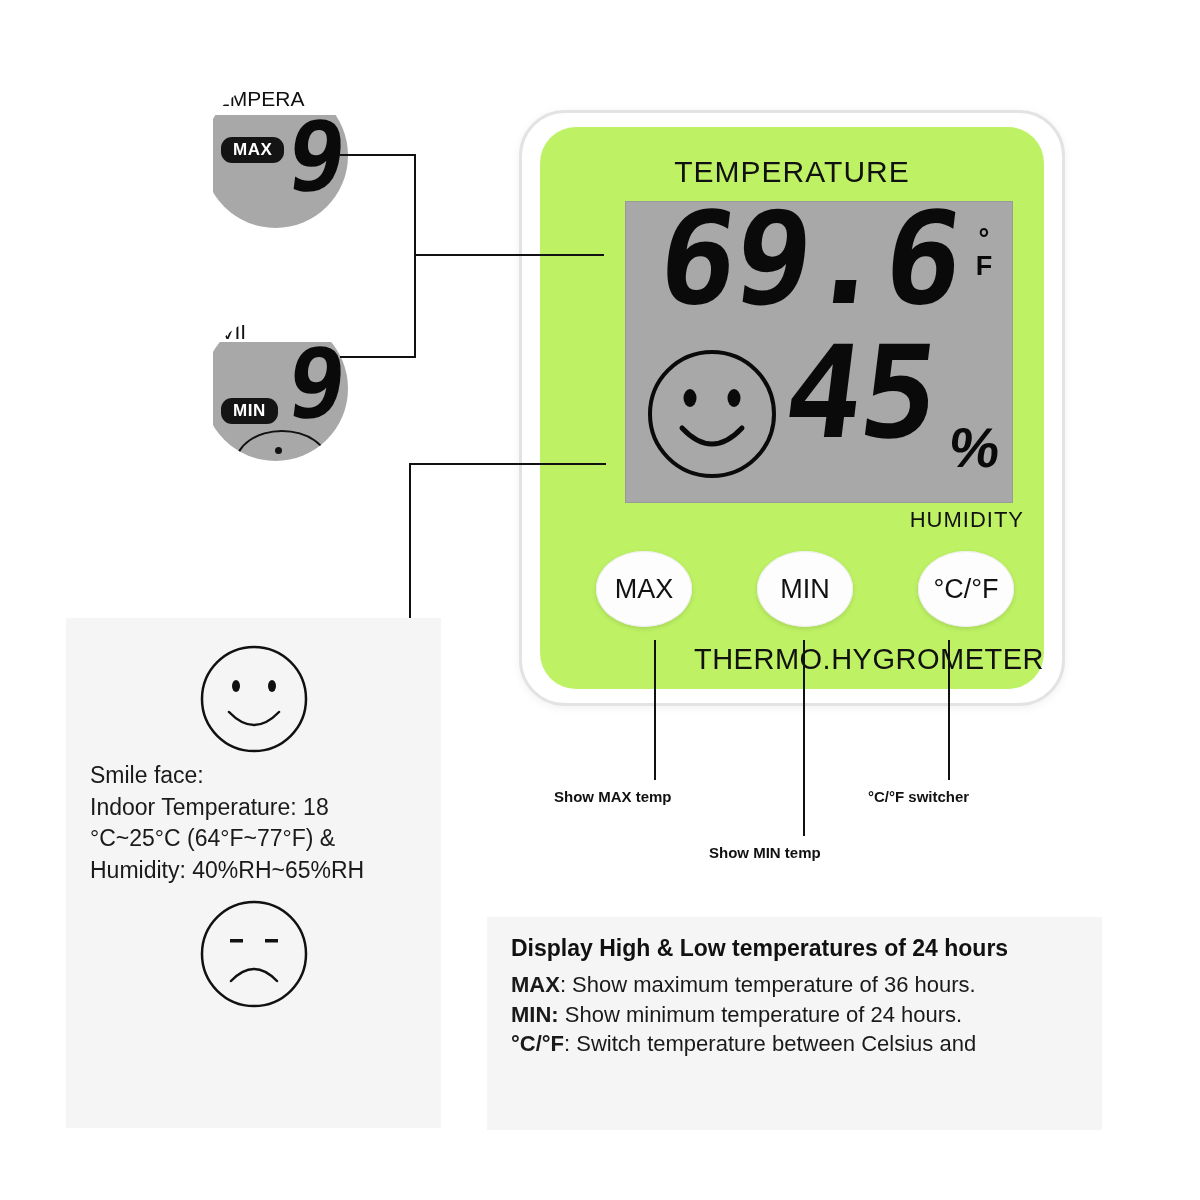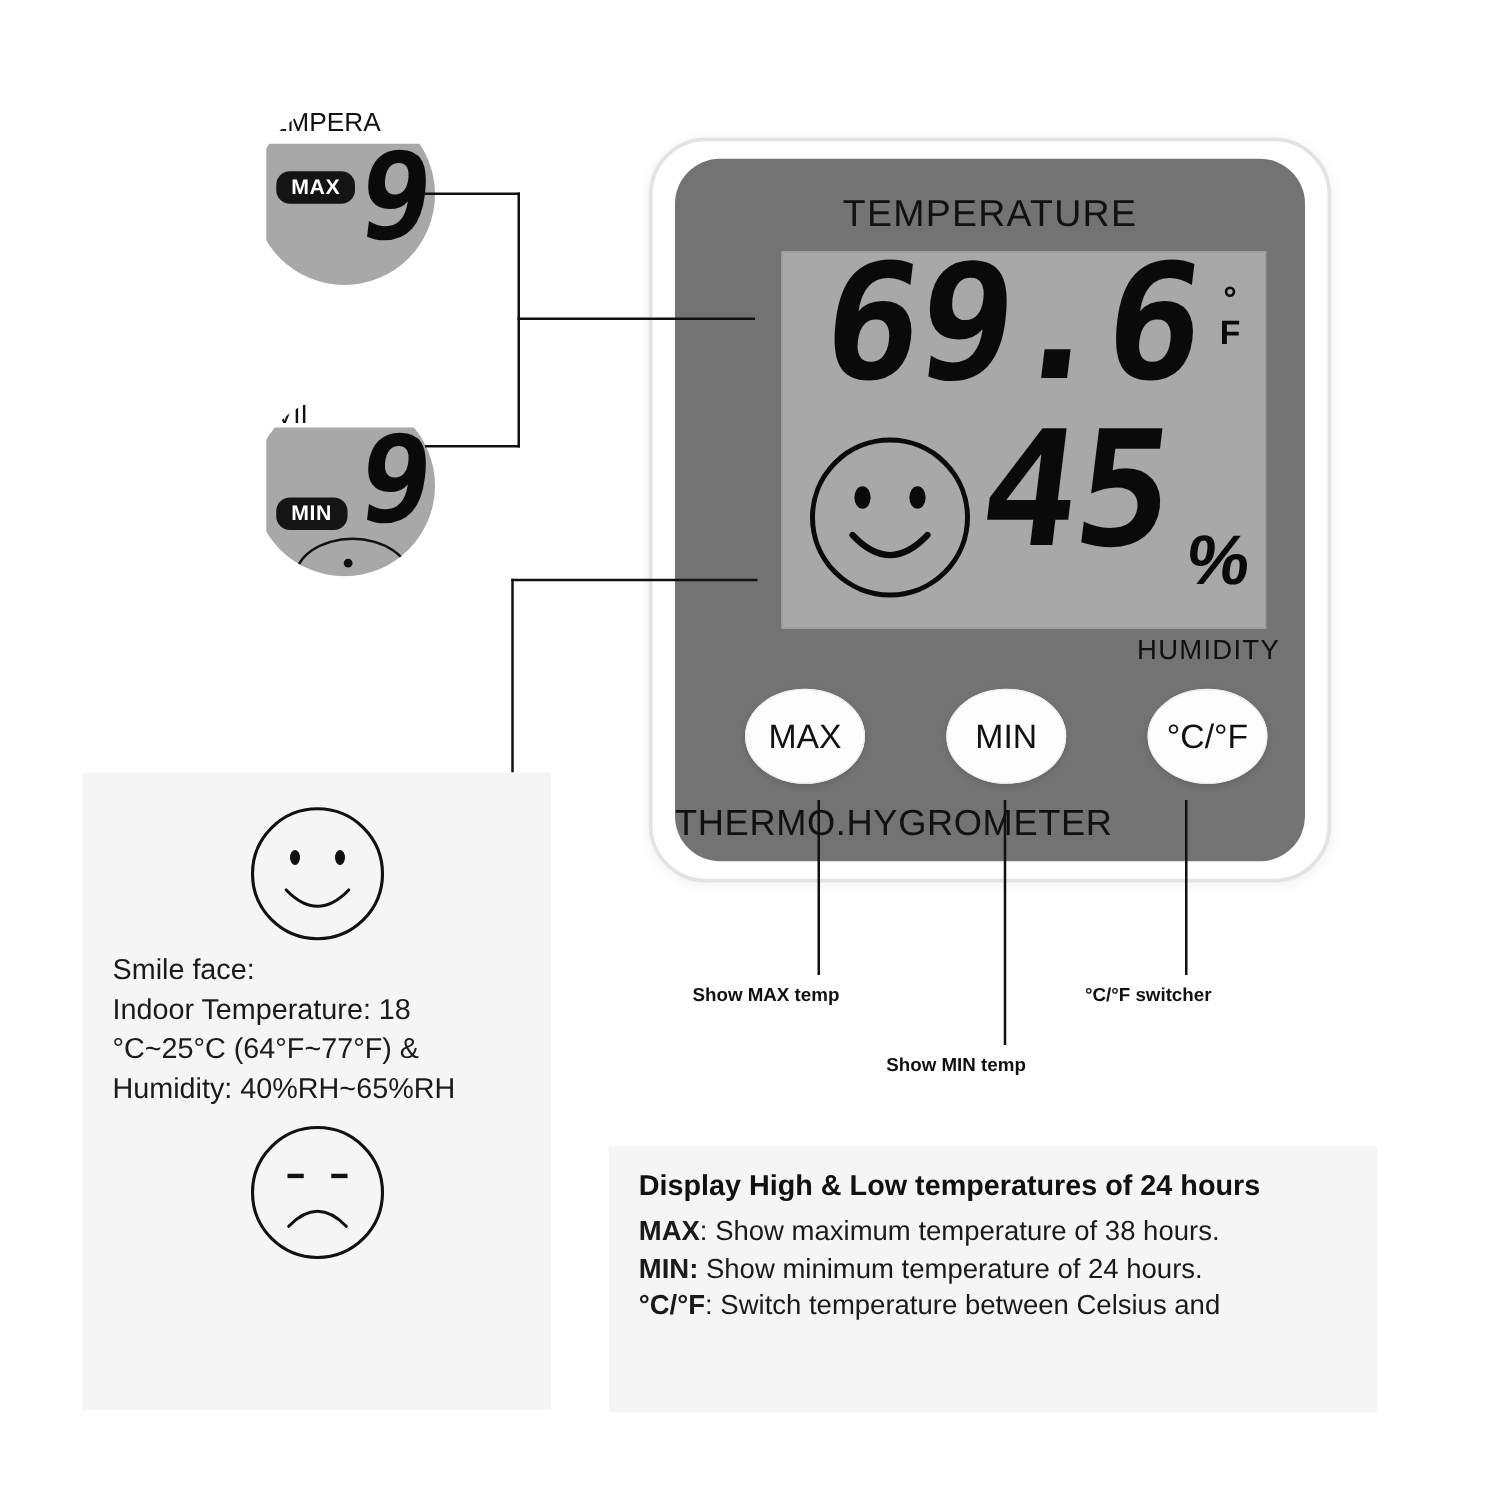--- a/index.html
+++ b/index.html
@@ -31,21 +31,21 @@
     border: 3px solid #e3e3e3;
     border-radius: 46px;
     box-shadow: 0 2px 10px rgba(0,0,0,0.06);
   }
   .device-inner {
     position: absolute;
     left: 18px;
     top: 14px;
     right: 18px;
     bottom: 14px;
-    background: #737373;
+    background: #bef264;
     border-radius: 36px;
   }
   .lbl-temperature {
     position: absolute;
     left: 0;
     right: 0;
     top: 28px;
     text-align: center;
     font-size: 30px;
     letter-spacing: 1px;
@@ -139,21 +139,21 @@
     align-items: center;
     justify-content: center;
     font-size: 27px;
     color: #111;
   }
   .lbl-brand {
     position: absolute;
     left: 0;
     right: 0;
     top: 516px;
-    text-align: left;
+    text-align: right;
     font-size: 29px;
     letter-spacing: 0.5px;
     color: #111;
   }
 
   
   .bubble {
     position: absolute;
     border-radius: 50%;
     overflow: hidden;
@@ -364,21 +364,21 @@
       <circle cx="55" cy="55" r="52" fill="none" stroke="#111" stroke-width="2.5"></circle>
       <rect x="31" y="40" width="13" height="3.5" fill="#111"></rect>
       <rect x="66" y="40" width="13" height="3.5" fill="#111"></rect>
       <path d="M32 82 Q55 58 78 82" fill="none" stroke="#111" stroke-width="2.5" stroke-linecap="round"></path>
     </svg>
   </div>
 
   <div class="panel" id="panel-desc">
     <div class="desc-title">Display High &amp; Low temperatures of 24 hours</div>
     <div class="desc-line">
-      <b>MAX</b><span>: Show maximum temperature of 38 hours.</span>
+      <b>MAX</b><span>: Show maximum temperature of 36 hours.</span>
     </div>
     <div class="desc-line">
       <b>MIN:</b><span> Show minimum temperature of 24 hours.</span>
     </div>
     <div class="desc-line">
       <b>°C/°F</b><span>: Switch temperature between Celsius and</span>
     </div>
   </div>
 
 </div>

